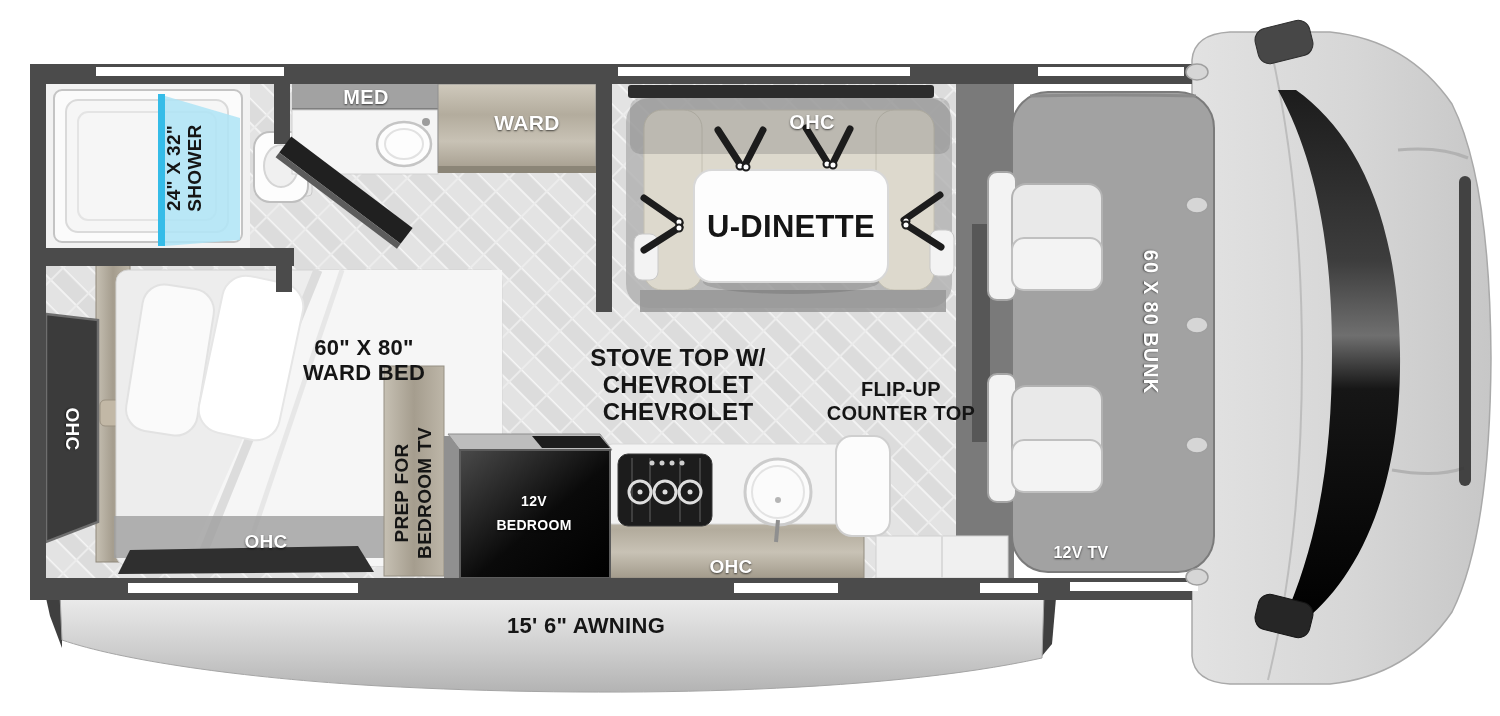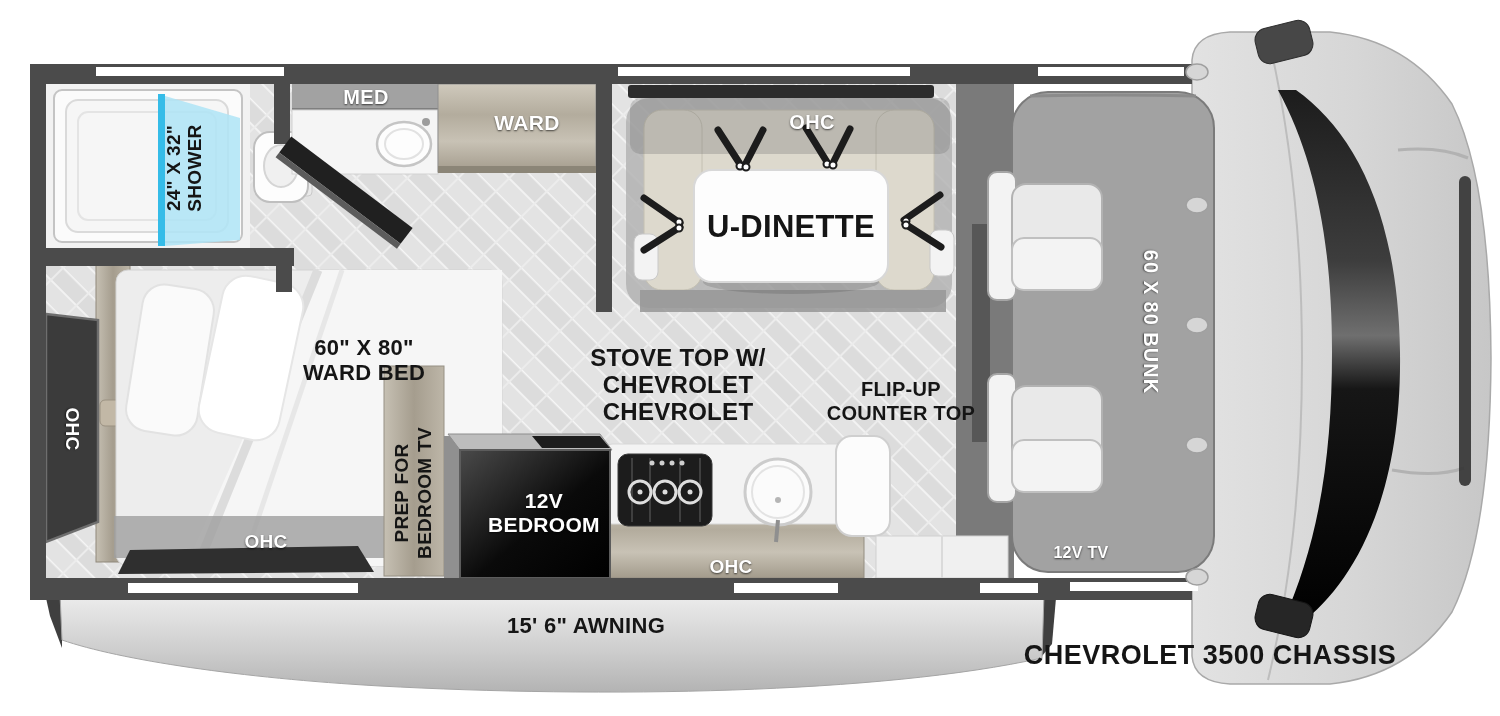--- a/index.html
+++ b/index.html
@@ -269,21 +269,21 @@
 </div>
 
 <div class="lbl w rotcw" style="left:72px;top:429px;font-size:19px;">OHC</div>
 <div class="lbl w" style="left:266px;top:542px;font-size:19px;">OHC</div>
 
 <div class="lbl rotccw" style="left:413px;top:493px;font-size:19px;line-height:23px;">
   <div>PREP FOR</div>
   <div>BEDROOM TV</div>
 </div>
 
-<div class="lbl w" style="left:534px;top:513px;font-size:21px;line-height:24px;margin-left:10px;">
+<div class="lbl w" style="left:534px;top:513px;font-size:14px;line-height:24px;">
   <div>12V</div>
   <div>BEDROOM</div>
 </div>
 
 <div class="lbl" style="left:678px;top:384px;font-size:24px;line-height:27px;">
   <div>STOVE TOP W/</div>
   <div>CHEVROLET</div>
   <div>CHEVROLET</div>
 </div>
 
@@ -291,15 +291,14 @@
   <div>FLIP-UP</div>
   <div>COUNTER TOP</div>
 </div>
 
 <div class="lbl w" style="left:731px;top:567px;font-size:19px;">OHC</div>
 
 <div class="lbl w rotcw" style="left:1151px;top:322px;font-size:20px;letter-spacing:1px;">60 X 80 BUNK</div>
 <div class="lbl w" style="left:1081px;top:553px;font-size:16px;">12V TV</div>
 
 <div class="lbl" style="left:586px;top:626px;font-size:22px;">15' 6" AWNING</div>
-<div class="lbl" style="left:1210px;top:655px;font-size:27px;letter-spacing:.5px;">CHEVROLET 3500 CHASSIS</div>
 
 </div>
 
 </body></html>

